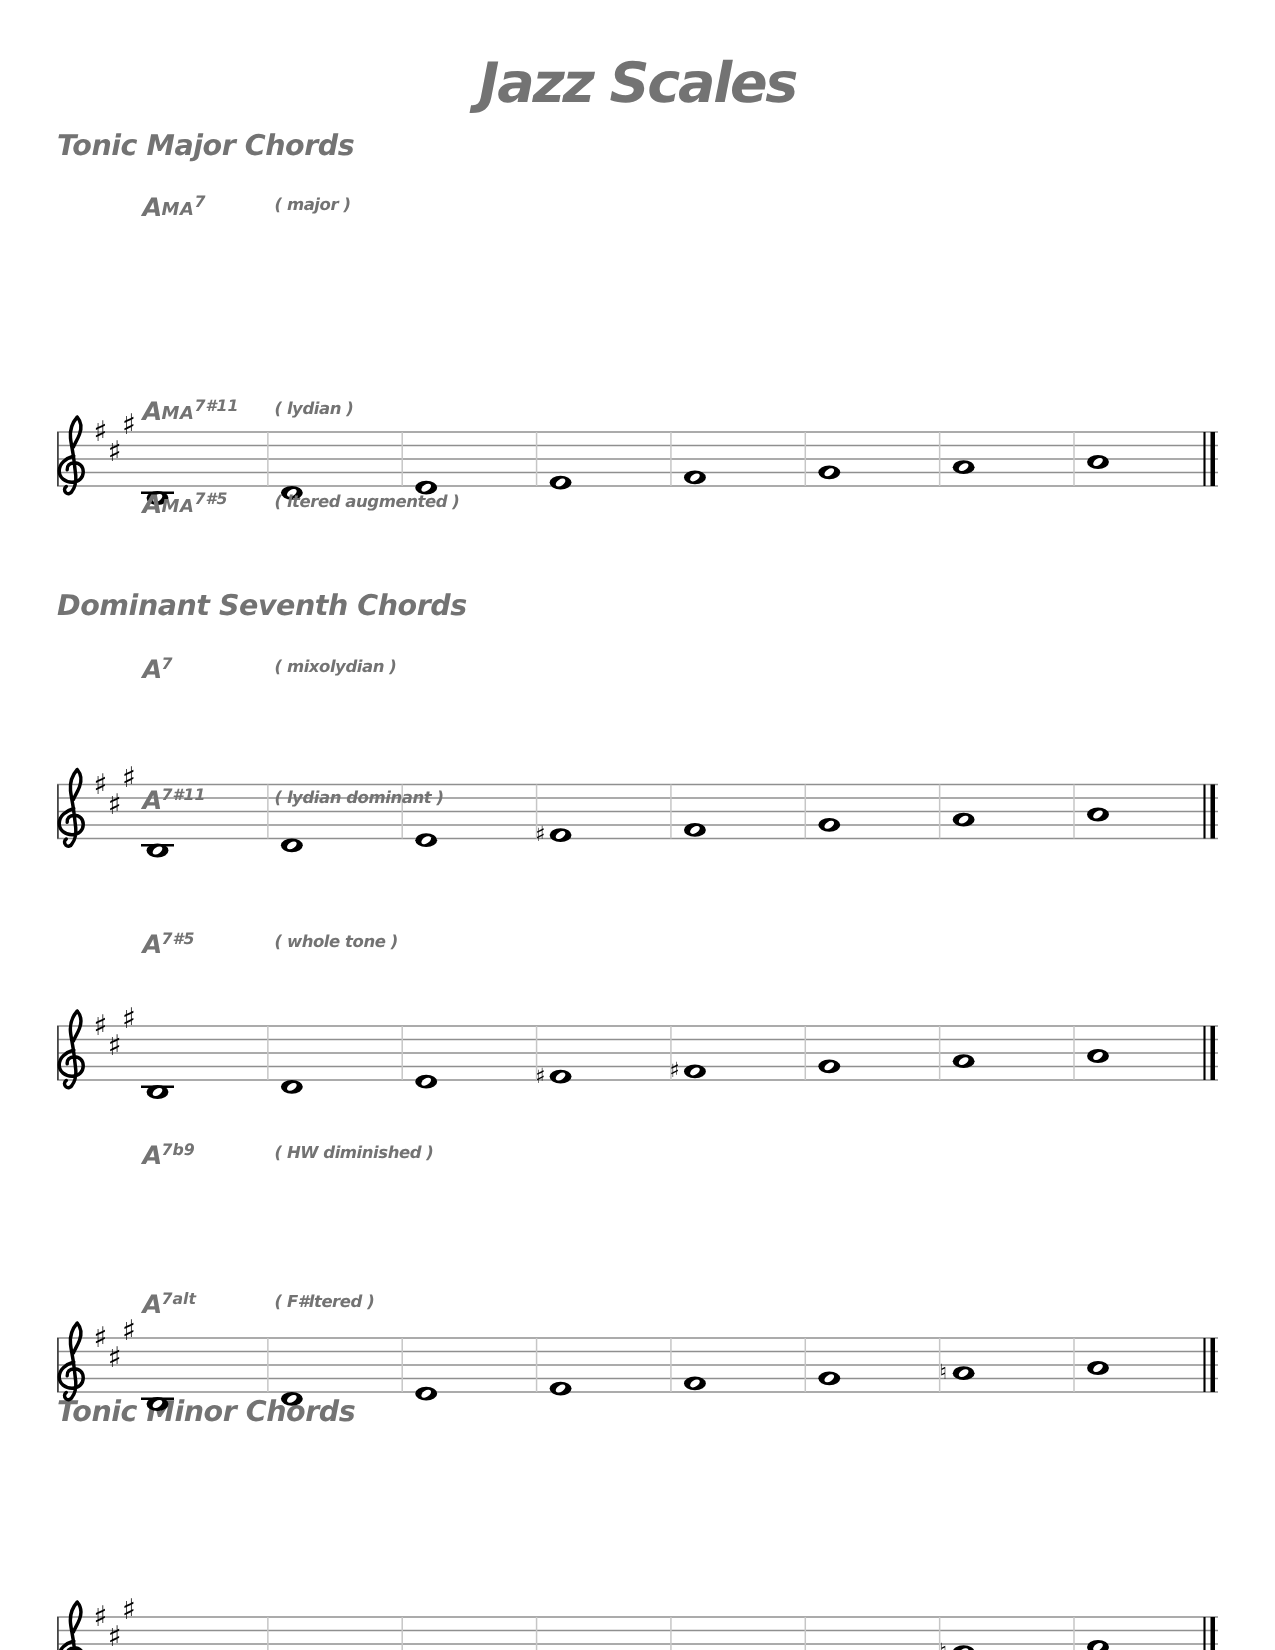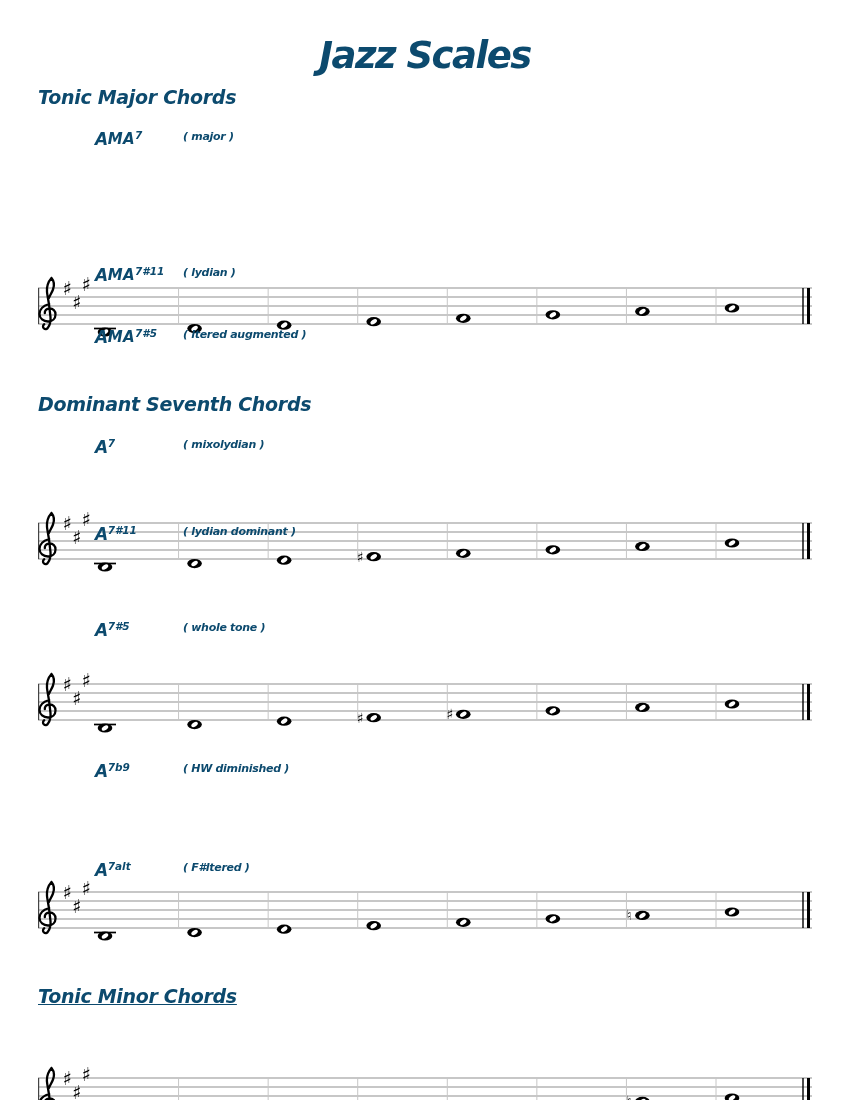--- a/index.html
+++ b/index.html
@@ -1,36 +1,36 @@
 <!DOCTYPE html>
 <html><head>
 <meta charset="utf-8">
 <style>
   html,body { margin:0; padding:0; background:#fff; }
   #page {
     position:relative; width:850px; height:1100px; background:#ffffff;
-    font-family:"DejaVu Sans", sans-serif; color:#0c4a6e; overflow:hidden;
+    font-family:"DejaVu Sans", sans-serif; color:#737373; overflow:hidden;
   }
   .title {
     position:absolute; top:34px; left:0; width:100%; text-align:center;
     font-size:37px; font-weight:bold; font-style:italic; letter-spacing:-1.5px;
   }
   .section-label {
     position:absolute; left:38px; font-size:19px; font-weight:bold; font-style:italic;
     letter-spacing:-0.3px; white-space:nowrap;
   }
   #label-tonic-major  { top:86px; }
   #label-dominant-7th { top:393px; }
-  #label-tonic-minor  { top:985px;text-decoration:underline; }
+  #label-tonic-minor  { top:930px; }
   .staff-block { position:absolute; left:0; width:850px; height:100px; }
   .chord-symbol {
     position:absolute; left:95px; top:0; font-style:italic; font-weight:bold;
     font-size:17px; white-space:nowrap; letter-spacing:-0.5px;
   }
-  .chord-sub { font-size:15px; letter-spacing:0.4px; position:relative; top:-1px; }
+  .chord-sub { font-size:12px; letter-spacing:0.4px; position:relative; top:-1px; }
   .chord-sup { font-size:10.5px; position:relative; top:-6px; letter-spacing:0px; }
   .scale-name {
     position:absolute; left:183px; top:1px; font-style:italic; font-weight:bold;
     font-size:11px; white-space:nowrap; letter-spacing:-0.3px;
   }
   .staff-svg { position:absolute; left:0; width:850px; height:78px; }
   svg text { font-family:"DejaVu Sans", sans-serif; }
 </style>
 </head>
 <body>

